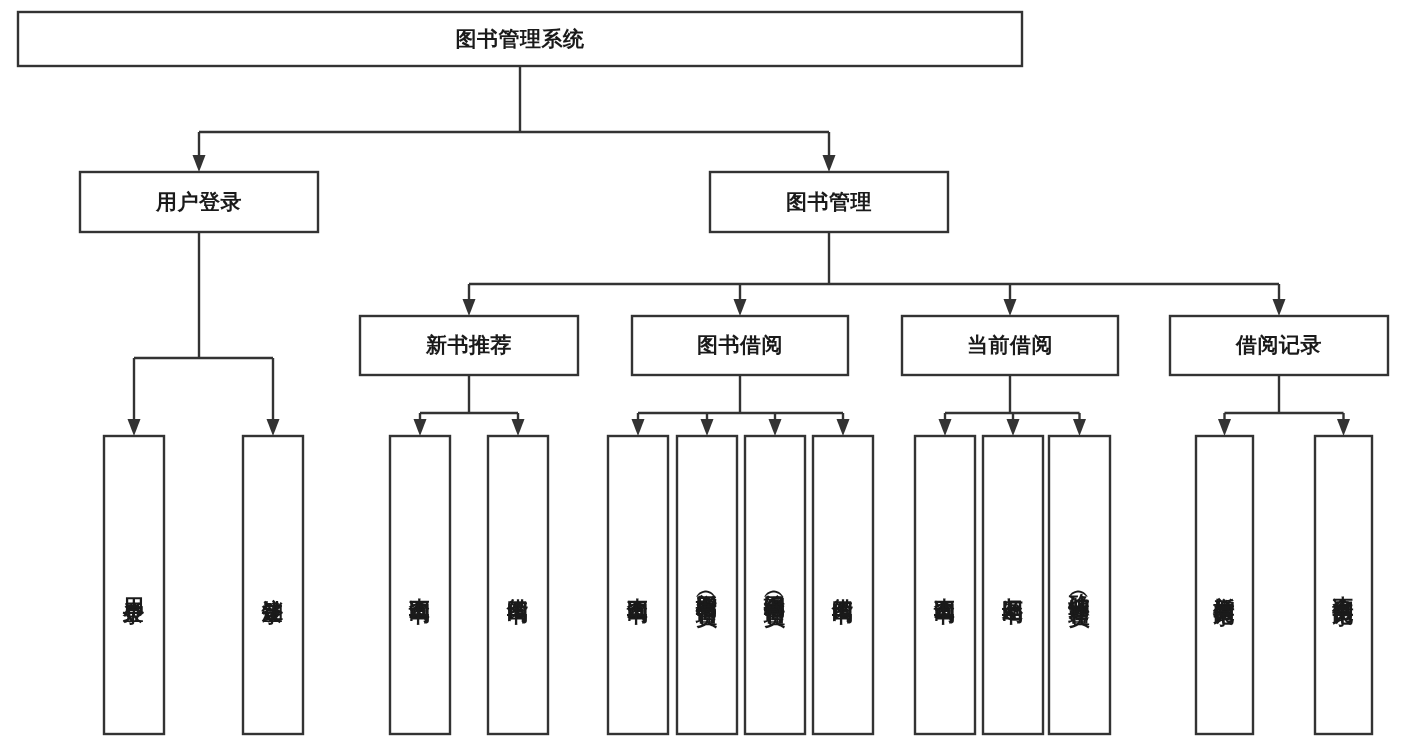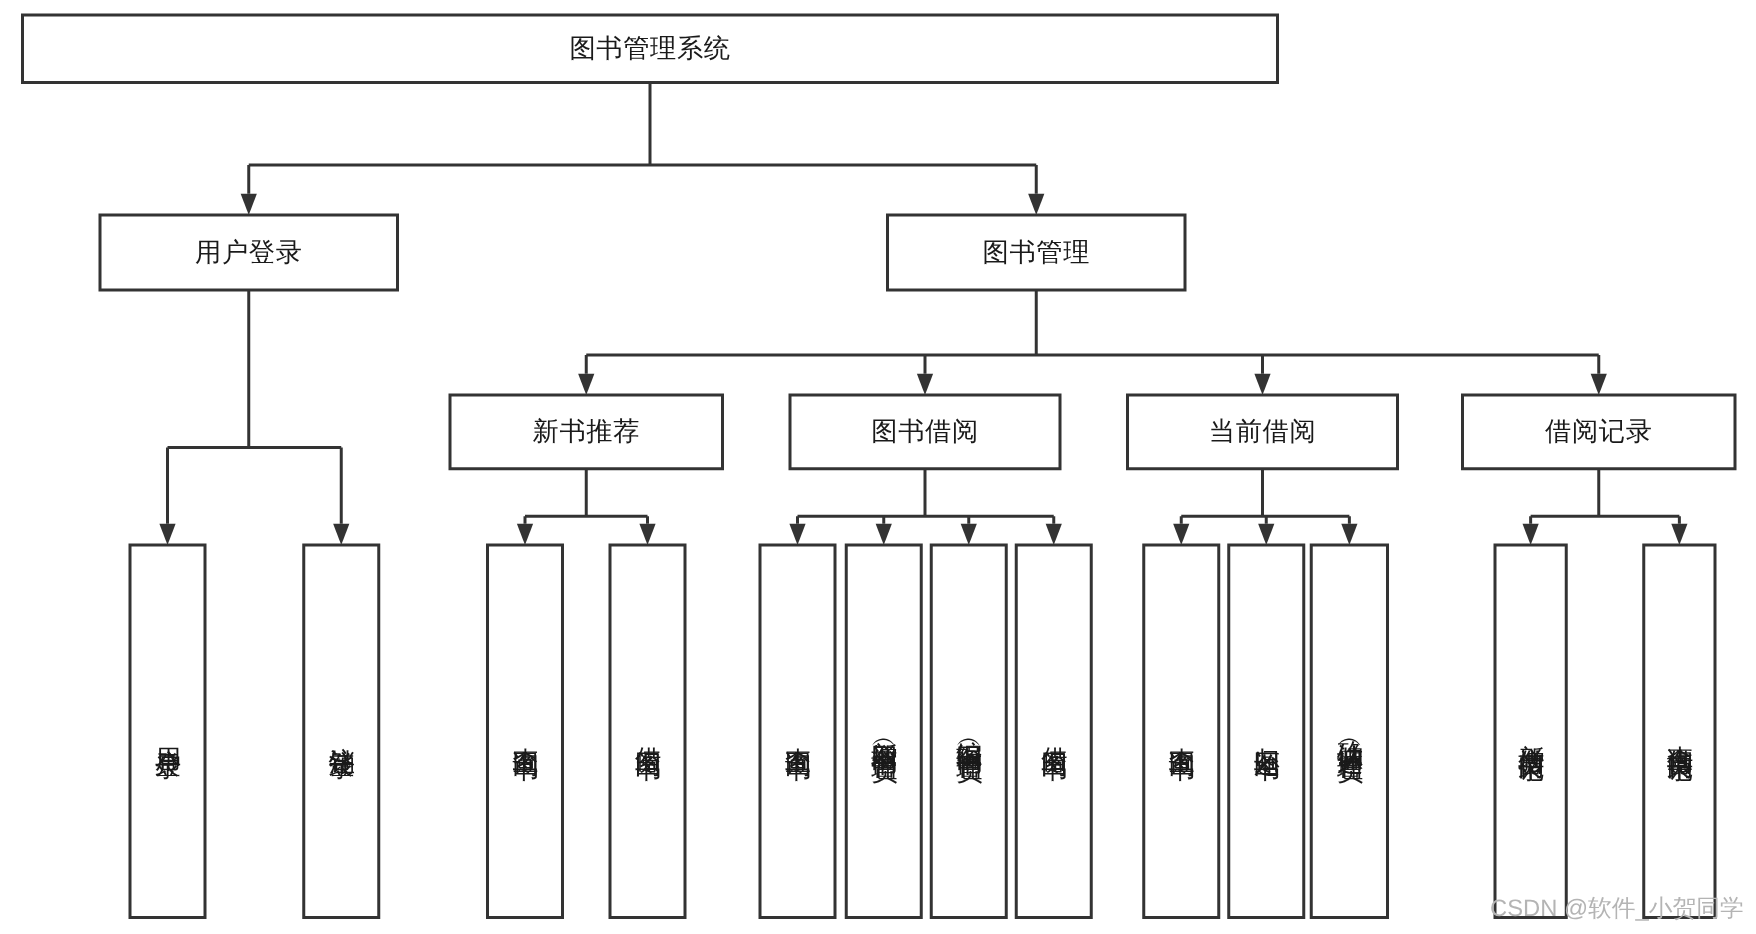--- a/index.html
+++ b/index.html
@@ -10,20 +10,21 @@
   }
   body {
     font-family: "Liberation Sans", "DejaVu Sans", sans-serif;
   }
   #diagram-root {
     position: relative;
     width: 1405px;
     height: 747px;
     background: #ffffff;
     overflow: hidden;
+    font-weight: bold;
   }
   svg#flow-svg {
     position: absolute;
     left: 0;
     top: 0;
     width: 1405px;
     height: 747px;
     display: block;
   }
   .node-rect {
@@ -191,15 +192,14 @@
       <div class="node-label-v" style="left: 677px; top: 436px; width: 60px; height: 298px;">新增图书（管理员）</div>
       <div class="node-label-v" style="left: 745px; top: 436px; width: 60px; height: 298px;">编辑图书（管理员）</div>
       <div class="node-label-v" style="left: 813px; top: 436px; width: 60px; height: 298px;">借阅图书</div>
       <div class="node-label-v" style="left: 915px; top: 436px; width: 60px; height: 298px;">查询图书</div>
       <div class="node-label-v" style="left: 983px; top: 436px; width: 60px; height: 298px;">归还图书</div>
       <div class="node-label-v" style="left: 1049px; top: 436px; width: 61px; height: 298px;">确认归还（管理员）</div>
       <div class="node-label-v" style="left: 1196px; top: 436px; width: 57px; height: 298px;">新增借阅记录</div>
       <div class="node-label-v" style="left: 1315px; top: 436px; width: 57px; height: 298px;">查询借阅记录</div>
     </div>
 
-  <div class="watermark" style="left: 1192px; top: 714px;">CSDN @软件_小贺同学</div>
 
 </div>
 
 </body></html>

